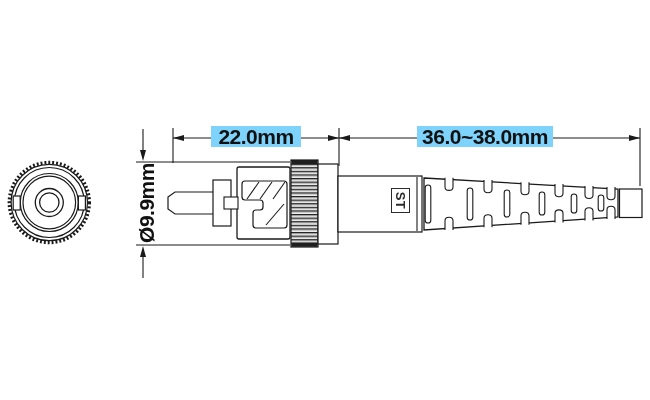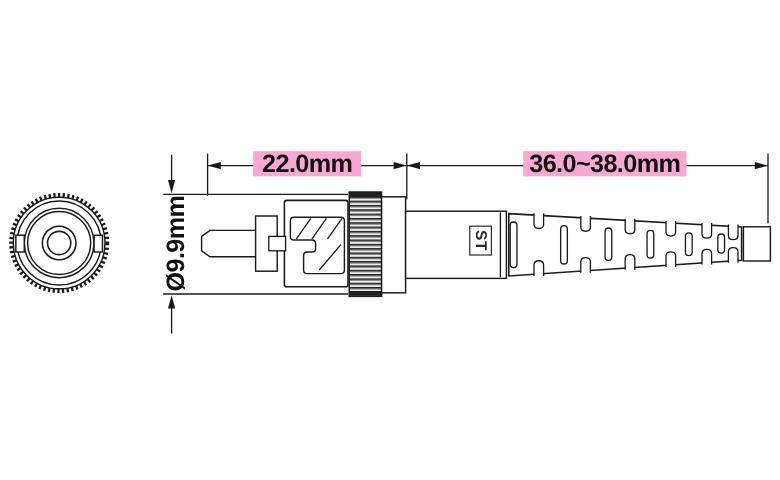--- a/index.html
+++ b/index.html
@@ -5,21 +5,21 @@
   html,body{margin:0;padding:0;}
   body{
     width:650px;height:400px;position:relative;background:#ffffff;
     font-family:"Liberation Sans",sans-serif;overflow:hidden;
   }
   #drawing-svg{position:absolute;left:0;top:0;}
   .dim-label{
     position:absolute;font-weight:bold;font-size:21px;letter-spacing:-0.5px;
     color:#111;text-align:center;line-height:21px;white-space:nowrap;
   }
-  .dim-label.masked{background:#f9a8d4;}
+  .dim-label.masked{background:#7dd3fc;}
   #dim-diameter{transform:rotate(-90deg);transform-origin:50% 50%;background:transparent;}
   #st-box{
     position:absolute;left:391px;top:188px;width:19px;height:25px;
     border:1.5px solid #2b2b2b;box-sizing:border-box;
     display:flex;align-items:center;justify-content:center;background:transparent;
   }
   #st-box span{
     display:block;font-weight:bold;font-size:13px;color:#2b2b2b;
     transform:rotate(90deg);line-height:13px;letter-spacing:0.5px;
   }
@@ -117,19 +117,19 @@
       <polygon points="339,138 350,135 350,141"></polygon>
       <polygon points="640,138 629,135 629,141"></polygon>
       <polygon points="143,161 140,150 146,150"></polygon>
       <polygon points="143,246 140,257 146,257"></polygon>
     </g>
   </g>
 </svg>
 
 <div id="dim-body-length" class="dim-label masked" style="left:211px;top:126px;width:90px;">22.0mm</div>
 
-<div id="dim-boot-length" class="dim-label masked" style="left:417px;top:126px;width:136px;margin-left:19px;">36.0~38.0mm</div>
+<div id="dim-boot-length" class="dim-label masked" style="left:417px;top:126px;width:136px;">36.0~38.0mm</div>
 
 <div id="dim-diameter" class="dim-label" style="left:103px;top:191px;width:88px;height:24px;line-height:24px;">Ø9.9mm</div>
 
 <div id="st-box">
   <span>ST</span>
 </div>
 
 </body></html>

